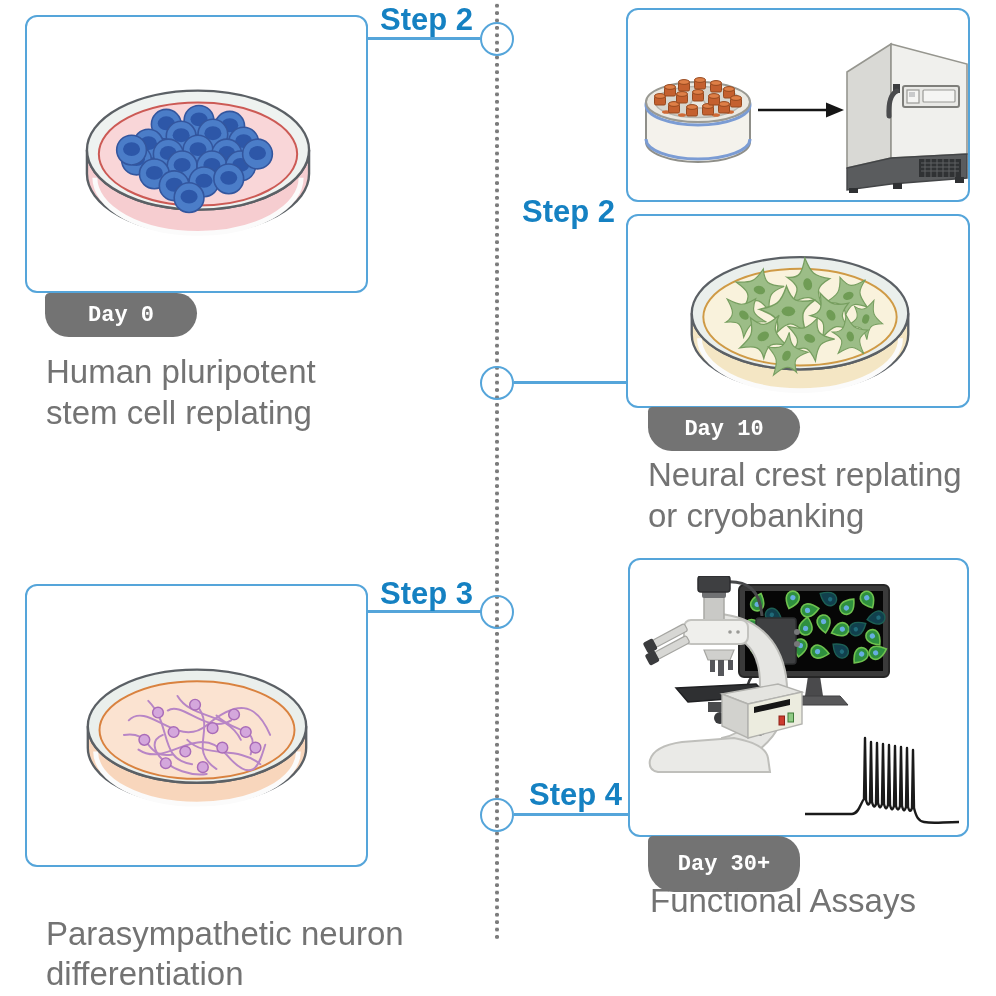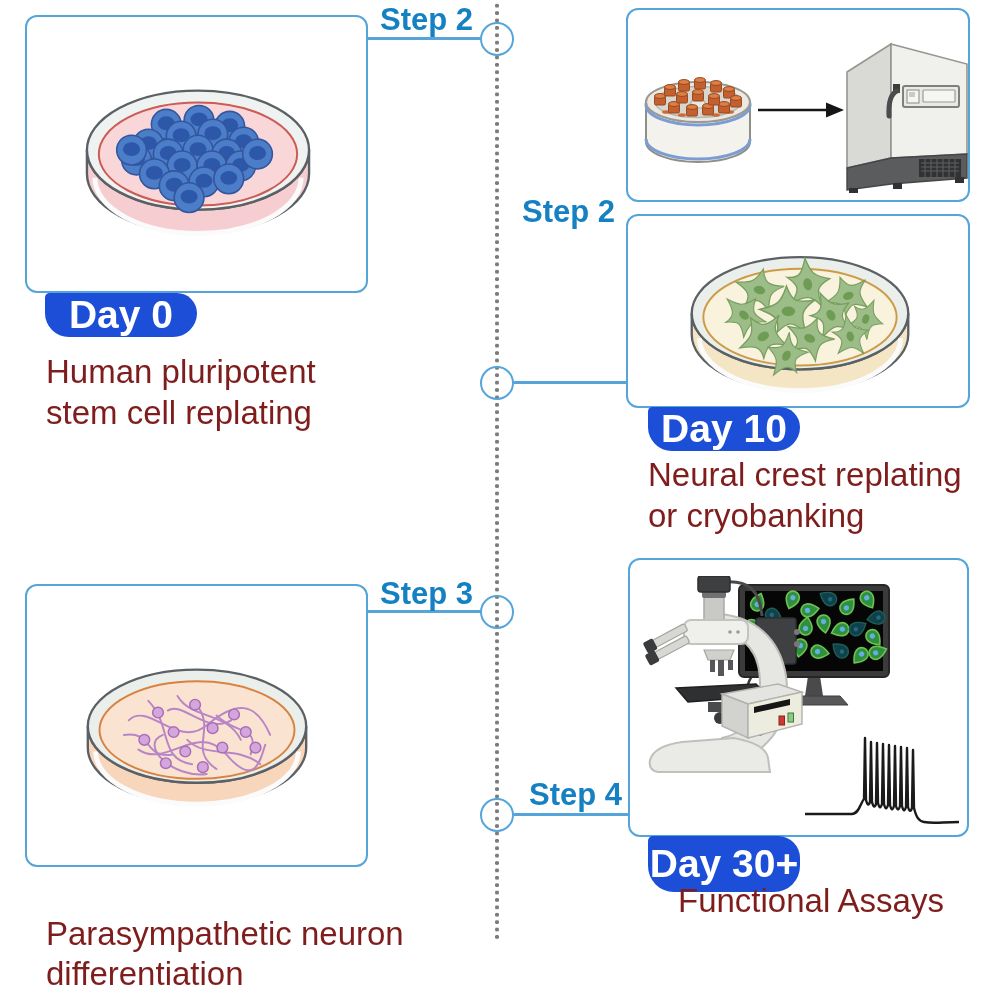--- a/index.html
+++ b/index.html
@@ -8,24 +8,24 @@
   .dotline{position:absolute;left:495px;top:2px;width:4px;height:938px;
     background-image:radial-gradient(circle,#7c7c7c 1.9px,transparent 2.2px);
     background-size:4px 7.4px;background-repeat:repeat-y;}
   .node{position:absolute;width:34px;height:34px;border:2.5px solid #55a5da;border-radius:50%;
         background:transparent;box-sizing:border-box;}
   .hline{position:absolute;height:3px;background:#55a5da;}
   .card{position:absolute;background:#ffffff;border:2.5px solid #55a5da;border-radius:12px;
         box-sizing:border-box;}
   .step-label{position:absolute;color:#1581c2;font-weight:bold;font-size:31px;letter-spacing:0;
         white-space:nowrap;}
-  .day-badge{position:absolute;background:#1d4ed8;color:#ffffff;font-weight:bold;font-size:39px;
+  .day-badge{position:absolute;background:#737373;color:#ffffff;font-weight:bold;font-size:22px;
         display:flex;align-items:center;justify-content:center;
-        border-radius:5px 22px 26px 26px;}
-  .caption{position:absolute;color:#7f1d1d;font-size:33px;line-height:41px;white-space:nowrap;}
+        border-radius:5px 22px 26px 26px;font-family:Liberation Mono, monospace;}
+  .caption{position:absolute;color:#737373;font-size:33px;line-height:41px;white-space:nowrap;}
   svg{position:absolute;}
 </style>
 </head>
 <body>
 
 <div class="stage">
 
   <div class="dotline"></div>
 
   <div class="hline" style="left:368px;top:37px;width:112px;"></div>
@@ -301,17 +301,17 @@
 
     <svg style="left:172px;top:156px;" width="160" height="114" viewBox="0 0 160 114">
       <path d="M3,98 H50 C57,98 59,86 62,83 L63,22 L64,84 Q66,92 68,86 L69,26 L70,86
                Q72,94 74,88 L75,27 L76,87 Q78,95 80,88 L81,28 L82,88 Q84,96 86,89
                L87,29 L88,89 Q90,97 92,90 L93,30 L94,90 Q96,97 98,90 L99,31 L100,90
                Q102,98 104,91 L105,32 L106,91 Q108,98 110,92 L111,34 L112,92
                C114,100 116,105 122,106 C132,108 140,106 157,106" fill="none" stroke="#1a1a1a" stroke-width="2.4" stroke-linejoin="round"></path>
     </svg>
   </div>
   <div class="day-badge" style="left:648px;top:836px;width:152px;height:56px;">Day 30+</div>
-  <div class="caption" style="left:650px;top:880px;margin-left:28px;">
+  <div class="caption" style="left:650px;top:880px;">
     <span>Functional Assays</span>
   </div>
 
 </div>
 
 </body></html>

